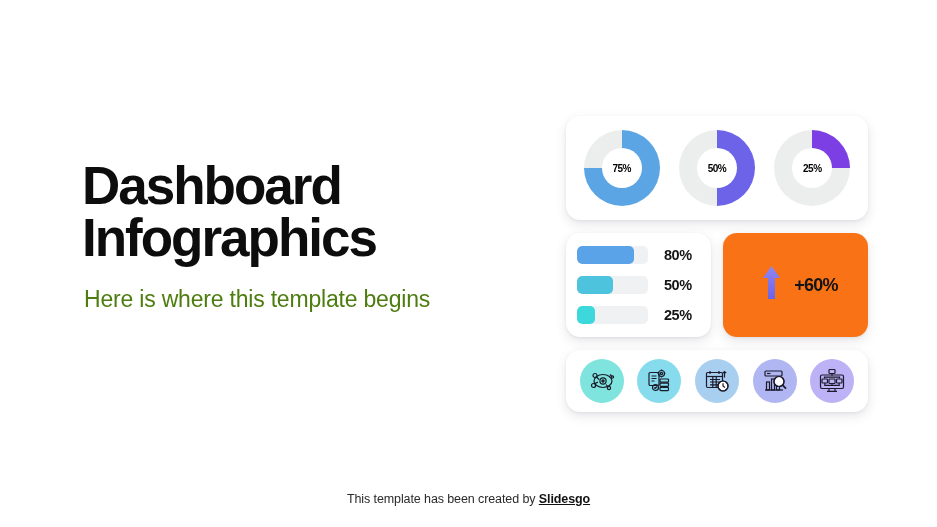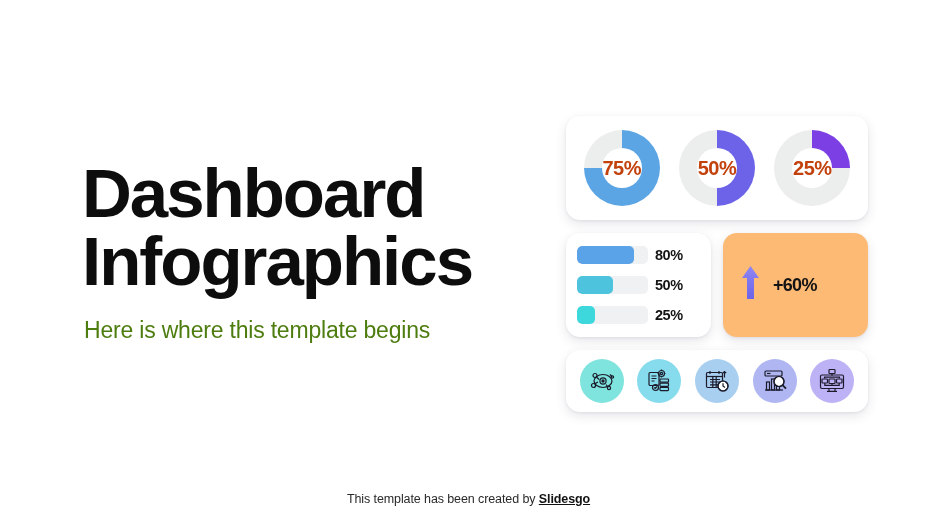--- a/index.html
+++ b/index.html
@@ -10,21 +10,21 @@
     overflow:hidden;position:relative;
   }
 
   
   .left-block{
     position:absolute;
     left:82px; top:160px;
     width:470px;
   }
   .title{
-    font-size:69px;
+    font-size:53px;
     font-weight:700;
     line-height:0.98;
     letter-spacing:-2.0px;
     color:#0d0d0d;
     margin:0;
     white-space:pre-line;
   }
   .subtitle{
     margin:22px 0 0 2px;
     font-size:23px;
@@ -78,44 +78,44 @@
   .donut .hole{
     position:absolute;
     left:50%;top:50%;
     transform:translate(-50%,-50%);
     width:40px;height:40px;
     border-radius:50%;
     background:#ffffff;
     display:flex;align-items:center;justify-content:center;
   }
   .donut .hole span{
-    font-size:20px;
-    font-weight:700;
-    color:#c2410c;
+    font-size:10px;
+    font-weight:700;
+    color:#000000;
     letter-spacing:-0.5px;
   }
 
   
   .mid-row{
     display:flex;
     gap:12px;
     margin-top:13px;
   }
   .bars-card{
     width:145px;
     height:104px;
     padding:13px 11px;
     box-sizing:border-box;
     display:flex;flex-direction:column;
     justify-content:space-between;
   }
   .bar-row{
     display:flex;
     align-items:center;
-    gap:7px;
+    gap:16px;
   }
   .bar-track{
     flex:0 0 71px;
     height:18px;
     background:#f0f1f3;
     border-radius:5px;
     overflow:hidden;
   }
   .bar-fill{
     height:100%;
@@ -124,24 +124,24 @@
   .bar-label{
     font-size:14.5px;
     font-weight:700;
     color:#141414;
     letter-spacing:-0.5px;
   }
 
   .arrows-card{
     width:145px;
     height:104px;
-    background:#fdba74;
+    background:#f97316;
     padding:10px 9px;
     box-sizing:border-box;
-    display:flex;flex-direction:column;
+    display:flex;flex-direction:row;
     justify-content:space-around;
   }
   .arrow-row{
     display:flex;
     align-items:center;
     gap:13px;
     padding-left:9px;
   }
   .arrow-label{
     font-size:18px;

